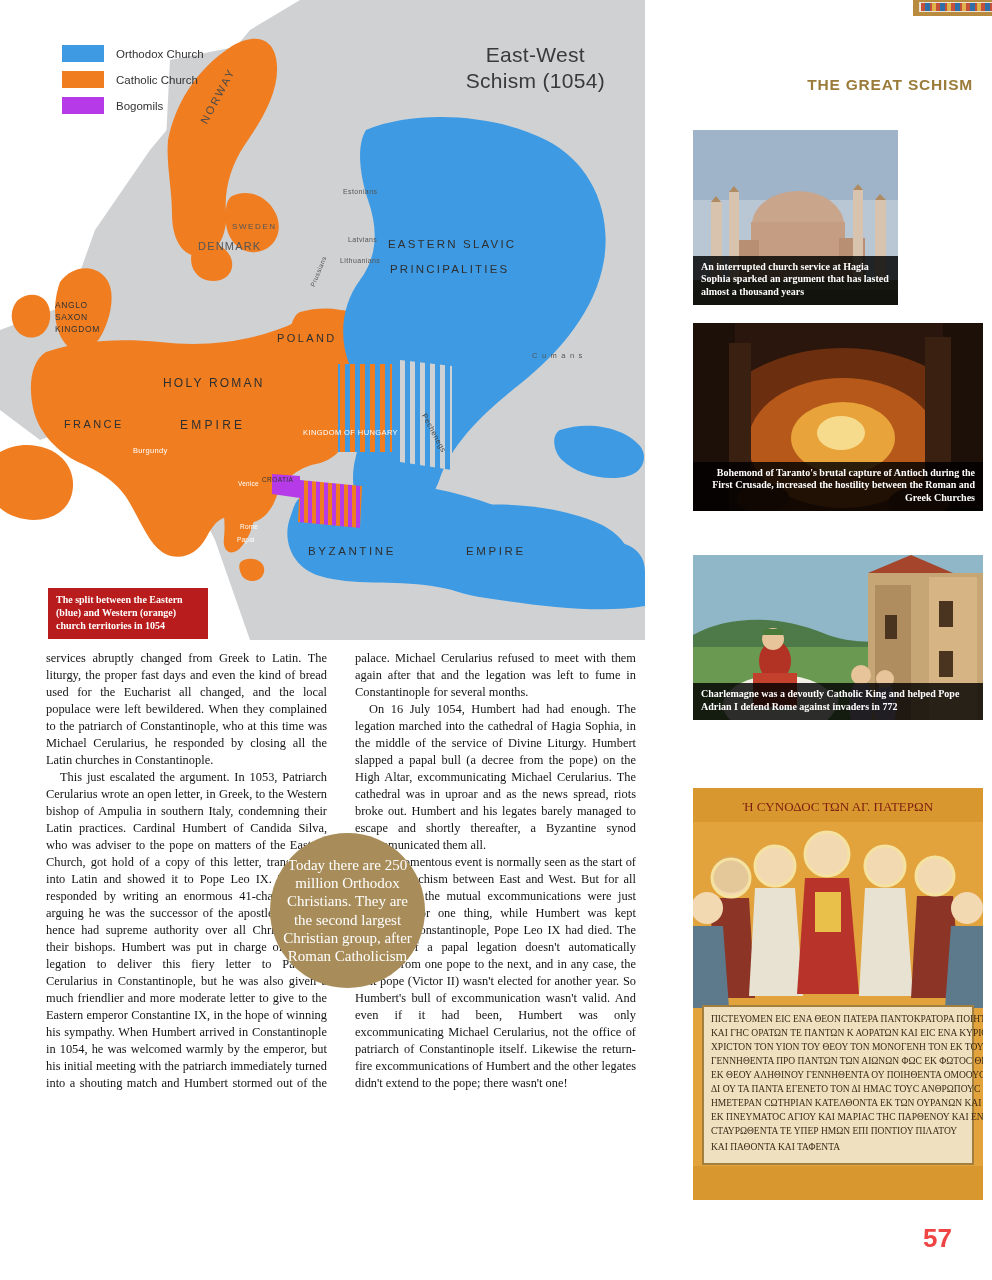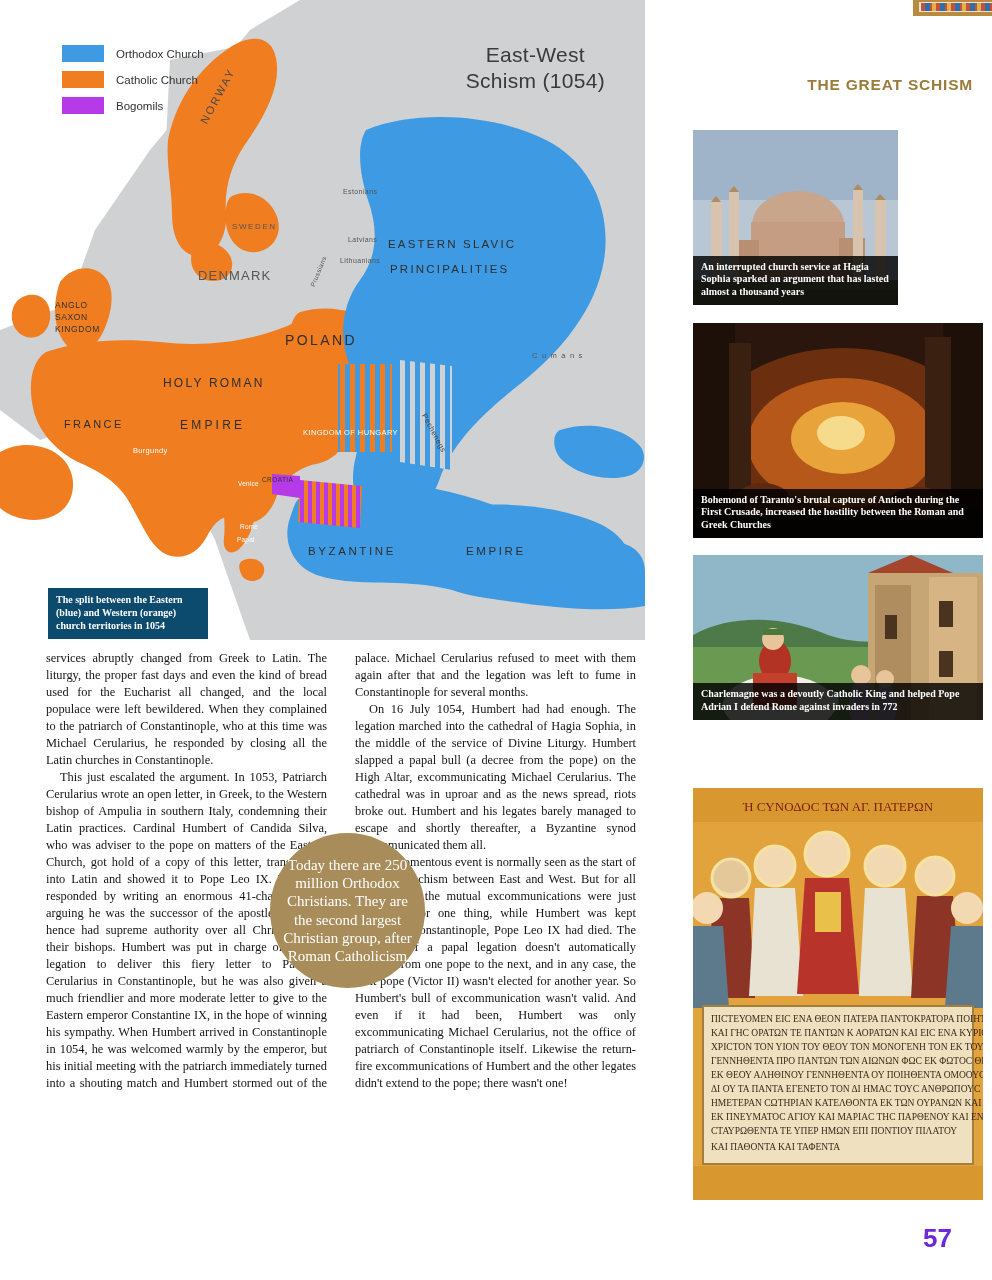--- a/index.html
+++ b/index.html
@@ -50,21 +50,21 @@
     color: #333;
   }
   .legend-row { display: flex; align-items: center; margin-bottom: 9px; }
   .legend-swatch { width: 42px; height: 17px; margin-right: 12px; }
 
   
   .map-caption {
     position: absolute;
     left: 48px; top: 588px;
     width: 160px;
-    background: #0c4a6e;
+    background: #b91c1c;
     color: #fff;
     font-family: "Liberation Serif", serif;
     font-weight: bold;
     font-size: 10px;
     line-height: 1.28;
     padding: 6px 8px 7px 8px;
   }
 
   
   .mlabel {
@@ -145,21 +145,21 @@
     justify-content: center;
     padding: 12px;
   }
 
   .page-number {
     position: absolute;
     right: 40px; bottom: 26px;
     font-family: "Liberation Sans", sans-serif;
     font-weight: bold;
     font-size: 26px;
-    color: #6d28d9;
+    color: #ef4444;
   }
 </style>
 </head>
 <body>
 
 <div class="map-area">
   <div class="map-sea"></div>
 
   <svg width="645" height="640" viewBox="0 0 645 640" style="position:absolute;left:0;top:0;">
 
@@ -230,31 +230,31 @@
   </div>
 
   <div class="map-title">
     <div>East-West</div>
     <div>Schism (1054)</div>
   </div>
 
   <div id="map-labels">
       <div class="mlabel" style="left: 198px; top: 120px; font-size: 11px; letter-spacing: 2.2px; color: rgb(74, 74, 74); transform: rotate(-62deg); transform-origin: left top;">NORWAY</div>
       <div class="mlabel" style="left: 232px; top: 222px; font-size: 8px; letter-spacing: 1.6px; color: rgb(85, 85, 85);">SWEDEN</div>
-      <div class="mlabel" style="left: 198px; top: 268px; font-size: 13px; letter-spacing: 1.2px; color: rgb(85, 85, 85);">DENMARK</div>
+      <div class="mlabel" style="left: 198px; top: 240px; font-size: 11px; letter-spacing: 1.2px; color: rgb(85, 85, 85);">DENMARK</div>
       <div class="mlabel" style="left: 343px; top: 188px; font-size: 7px; letter-spacing: 0.4px; color: rgb(85, 85, 85);">Estonians</div>
       <div class="mlabel" style="left: 348px; top: 236px; font-size: 7px; letter-spacing: 0.4px; color: rgb(85, 85, 85);">Latvians</div>
       <div class="mlabel" style="left: 340px; top: 257px; font-size: 7px; letter-spacing: 0.4px; color: rgb(85, 85, 85);">Lithuanians</div>
       <div class="mlabel" style="left: 309px; top: 285px; font-size: 6.5px; letter-spacing: 0.4px; color: rgb(85, 85, 85); transform: rotate(-68deg); transform-origin: left top;">Prussians</div>
       <div class="mlabel" style="left: 388px; top: 238px; font-size: 11.5px; letter-spacing: 2.2px; color: rgb(47, 47, 47);">EASTERN SLAVIC</div>
       <div class="mlabel" style="left: 390px; top: 263px; font-size: 11.5px; letter-spacing: 2.2px; color: rgb(47, 47, 47);">PRINCIPALITIES</div>
       <div class="mlabel" style="left: 55px; top: 300px; font-size: 8.5px; letter-spacing: 0.6px; color: rgb(51, 51, 51);">ANGLO</div>
       <div class="mlabel" style="left: 55px; top: 312px; font-size: 8.5px; letter-spacing: 0.6px; color: rgb(51, 51, 51);">SAXON</div>
       <div class="mlabel" style="left: 55px; top: 324px; font-size: 8.5px; letter-spacing: 0.6px; color: rgb(51, 51, 51);">KINGDOM</div>
-      <div class="mlabel" style="left: 277px; top: 332px; font-size: 14px; letter-spacing: 2.4px; color: rgb(47, 47, 47); margin-left: 8px;">POLAND</div>
+      <div class="mlabel" style="left: 277px; top: 332px; font-size: 11px; letter-spacing: 2.4px; color: rgb(47, 47, 47);">POLAND</div>
       <div class="mlabel" style="left: 163px; top: 376px; font-size: 12px; letter-spacing: 2.2px; color: rgb(47, 47, 47);">HOLY ROMAN</div>
       <div class="mlabel" style="left: 64px; top: 418px; font-size: 11px; letter-spacing: 2.4px; color: rgb(47, 47, 47);">FRANCE</div>
       <div class="mlabel" style="left: 180px; top: 418px; font-size: 12px; letter-spacing: 3.2px; color: rgb(47, 47, 47);">EMPIRE</div>
       <div class="mlabel" style="left: 133px; top: 446px; font-size: 7.5px; letter-spacing: 0.3px; color: rgb(255, 255, 255);">Burgundy</div>
       <div class="mlabel" style="left: 303px; top: 428px; font-size: 7.5px; letter-spacing: 0.4px; color: rgb(255, 255, 255);">KINGDOM OF HUNGARY</div>
       <div class="mlabel" style="left: 428px; top: 412px; font-size: 7.5px; letter-spacing: 0.6px; color: rgb(68, 68, 68); transform: rotate(62deg); transform-origin: left top;">Pechenegs</div>
       <div class="mlabel" style="left: 532px; top: 351px; font-size: 7.5px; letter-spacing: 1.2px; color: rgb(85, 85, 85);">C u m a n s</div>
       <div class="mlabel" style="left: 262px; top: 476px; font-size: 6.5px; letter-spacing: 0.4px; color: rgb(51, 51, 51);">CROATIA</div>
       <div class="mlabel" style="left: 238px; top: 480px; font-size: 6.5px; letter-spacing: 0.2px; color: rgb(255, 255, 255);">Venice</div>
       <div class="mlabel" style="left: 240px; top: 523px; font-size: 6.5px; letter-spacing: 0.2px; color: rgb(255, 255, 255);">Rome</div>
@@ -325,21 +325,21 @@
         <polygon points="165,54 170,60 160,60" fill="#b08b62"></polygon>
         <polygon points="187,64 193,70 182,70" fill="#b08b62"></polygon>
         <rect y="150" width="205" height="25" fill="#6d7c53"></rect>
         <rect y="160" width="205" height="15" fill="#5d6b46"></rect>
       </svg>
       <div class="photo-caption">An interrupted church service at Hagia Sophia sparked an argument that has lasted almost a thousand years</div>
     </div>
   </div>
 
   <div class="photo-block" style="left:3px; top:323px; width:290px;">
-    <div class="frame" style="height:215px;">
+    <div class="frame" style="height:188px;text-align:right;">
       <svg viewBox="0 0 290 215" width="290" height="215">
         <rect width="290" height="215" fill="#2a160c"></rect>
         <ellipse cx="150" cy="120" rx="140" ry="95" fill="#6b2f10"></ellipse>
         <ellipse cx="150" cy="120" rx="95" ry="65" fill="#b5581a"></ellipse>
         <ellipse cx="150" cy="115" rx="52" ry="36" fill="#e8a33a"></ellipse>
         <ellipse cx="148" cy="110" rx="24" ry="17" fill="#f7db8d"></ellipse>
         <rect x="0" y="0" width="42" height="215" fill="#1d1008"></rect>
         <rect x="250" y="0" width="40" height="215" fill="#1d1008"></rect>
         <rect x="36" y="20" width="22" height="195" fill="#3a2011"></rect>
         <rect x="232" y="14" width="26" height="201" fill="#3a2011"></rect>

